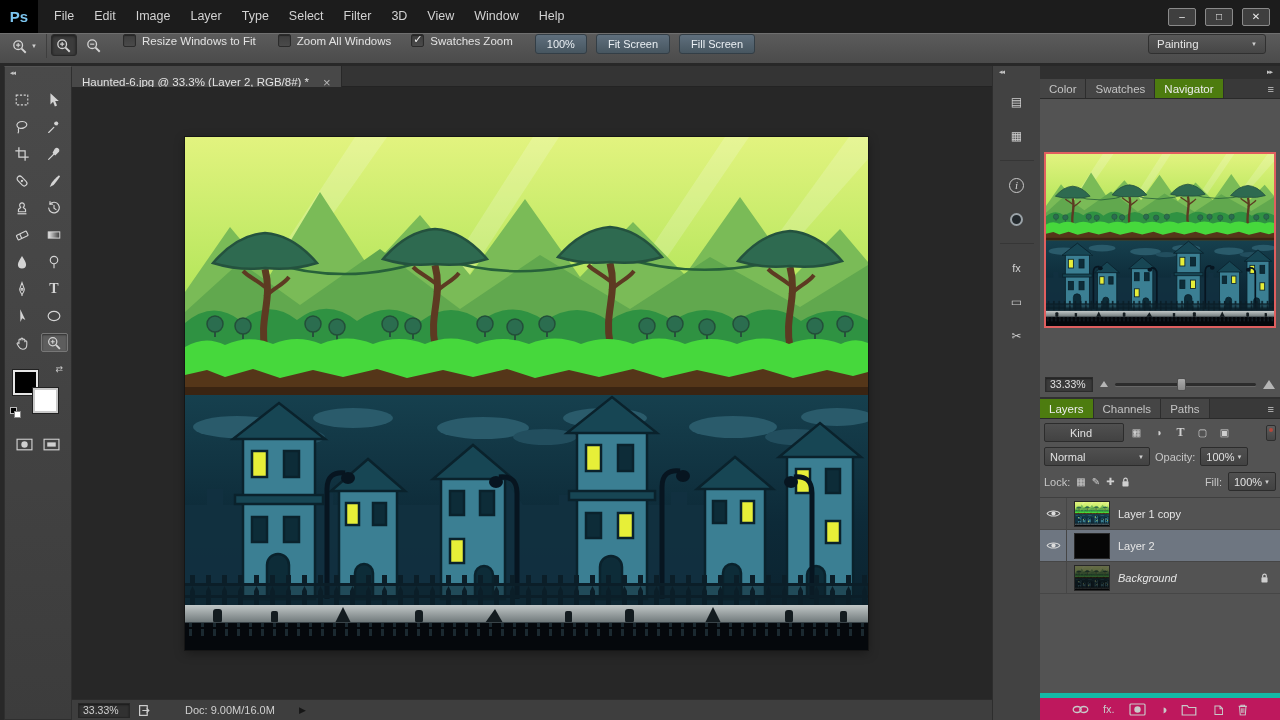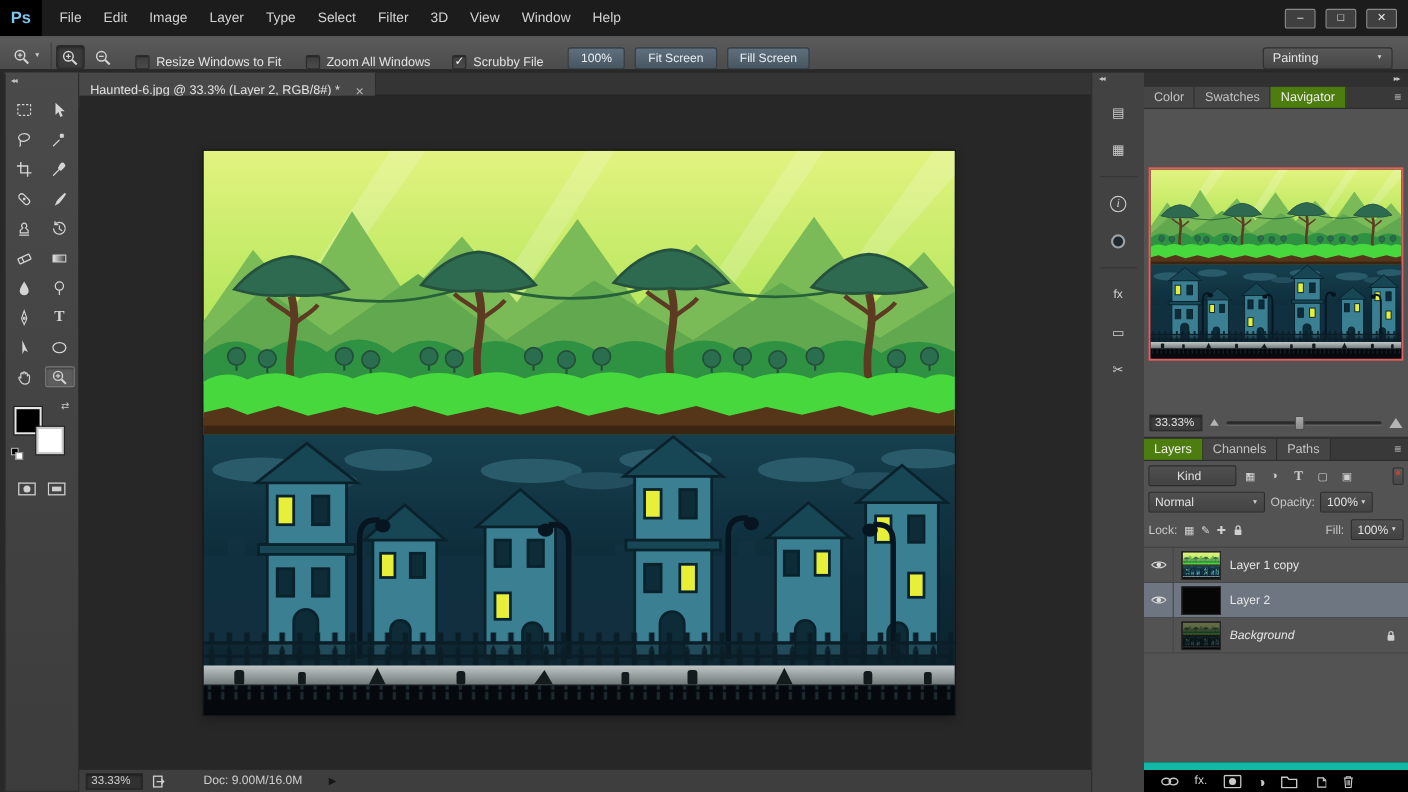--- a/index.html
+++ b/index.html
@@ -7,21 +7,21 @@
 body{position:relative;background:#282828;font-family:"Liberation Sans",sans-serif;color:#d6d6d6;font-size:12px}
 
 
 .menubar{position:absolute;top:0;left:0;width:100%;height:33px;background:#1c1c1c;display:flex;align-items:center}
 .ps-logo{width:38px;height:33px;background:#000000;color:#7cc5ef;font-weight:bold;font-size:15px;display:flex;align-items:center;justify-content:center;margin-right:6px}
 .menu-item{padding:0 10px;line-height:33px;font-size:12.5px;color:#d2d2d2}
 .win-controls{margin-left:auto;display:flex;gap:9px;margin-right:10px}
 .win-btn{width:28px;height:18px;background:#3f3f3f;border:1px solid #8a8a8a;border-radius:2px;color:#ececec;font-size:10px;line-height:16px;text-align:center}
 
 
-.optionsbar{position:absolute;top:33px;left:0;width:100%;height:31px;background:linear-gradient(#5b5b5b,#4b4b4b);border-top:1px solid #6f6f6f;border-bottom:1px solid #282828;display:flex;align-items:flex-end;padding:0 8px}
+.optionsbar{position:absolute;top:33px;left:0;width:100%;height:31px;background:linear-gradient(#5b5b5b,#4b4b4b);border-top:1px solid #6f6f6f;border-bottom:1px solid #282828;display:flex;align-items:flex-start;padding:0 8px}
 .tool-preset{display:flex;align-items:center;gap:3px;padding:0 9px 0 3px;border-right:1px solid #3e3e3e;height:24px}
 .dd-arrow{font-size:6px;color:#cfcfcf;line-height:1}
 .opt-zoom{width:26px;height:22px;margin-left:4px;display:flex;align-items:center;justify-content:center;border-radius:3px;border:1px solid transparent}
 .opt-zoom.active{background:#3c3c3c;border-color:#2a2a2a;box-shadow:inset 0 1px 3px rgba(0,0,0,.6)}
 .ti{width:17px;height:17px}
 .opt-check{display:flex;align-items:center;gap:6px;font-size:11.5px;color:#e2e2e2}
 .checkbox{width:13px;height:13px;background:linear-gradient(#3e3e3e,#4a4a4a);border:1px solid #2b2b2b;border-radius:2px;box-shadow:inset 0 1px 1px rgba(0,0,0,.4);display:flex;align-items:center;justify-content:center}
 .checkbox i{font-style:normal;font-size:11px;color:#f2f2f2;margin-top:-2px}
 .opt-btn{height:20px;padding:0 11px;margin-left:9px;border-radius:3px;background:linear-gradient(#5f6f7d,#475660);border:1px solid #333e46;font-size:11px;color:#eaeff3;display:flex;align-items:center}
 .workspace-dd{margin-left:auto;margin-right:6px;width:118px;height:20px;background:linear-gradient(#585858,#464646);border:1px solid #303030;border-radius:3px;display:flex;align-items:center;justify-content:space-between;padding:0 8px;font-size:11.5px;color:#e4e4e4}
@@ -111,21 +111,21 @@
 .lrow.sel{background:#6e7681}
 .eye-cell{width:27px;align-self:stretch;display:flex;align-items:center;justify-content:center;border-right:1px solid #464646}
 .eye{width:15px;height:11px}
 .l-thumb{width:36px;height:26px;margin-left:7px;border:1px solid #272727;background:#111;overflow:hidden;flex:none}
 .l-thumb svg{display:block;width:100%;height:100%}
 .l-thumb.dark svg{filter:brightness(.45) saturate(.7)}
 .l-thumb.black{background:#060606}
 .l-name{margin-left:8px;color:#e6e6e6}
 .l-name.italic{font-style:italic}
 .l-lock{margin-left:auto;margin-right:11px;width:9px;height:12px}
-.lp-bottom{margin-top:auto;height:27px;border-top:7px solid #14b8a6;background:#000000;display:flex;align-items:center;gap:14px;padding-left:15px}
+.lp-bottom{margin-top:auto;height:27px;border-top:5px solid #14b8a6;background:#be185d;display:flex;align-items:center;gap:14px;padding-left:32px}
 .bic{height:13px}
 .w17{width:17px}
 .w13{width:11px}
 .fxl{font-size:11px;color:#c9c9c9}
 .adj-ic{font-size:13px;color:#c9c9c9;line-height:1}
 </style>
 </head>
 <body>
 
 <svg style="position:absolute;width:0;height:0" aria-hidden="true">
@@ -500,21 +500,21 @@
     <span>Resize Windows to Fit</span>
   </label>
   <label class="opt-check" style="margin-left:22px">
     <span class="checkbox"></span>
     <span>Zoom All Windows</span>
   </label>
   <label class="opt-check" style="margin-left:20px">
     <span class="checkbox">
         <i>✓</i>
       </span>
-    <span>Scrubby File</span>
+    <span>Swatches Zoom</span>
   </label>
   <div class="opt-btn" style="margin-left:22px">100%</div>
   <div class="opt-btn">Fit Screen</div>
   <div class="opt-btn">Fill Screen</div>
   <div class="workspace-dd">
     <span>Painting</span>
     <span class="dd-arrow">▼</span>
   </div>
 </div>
 

